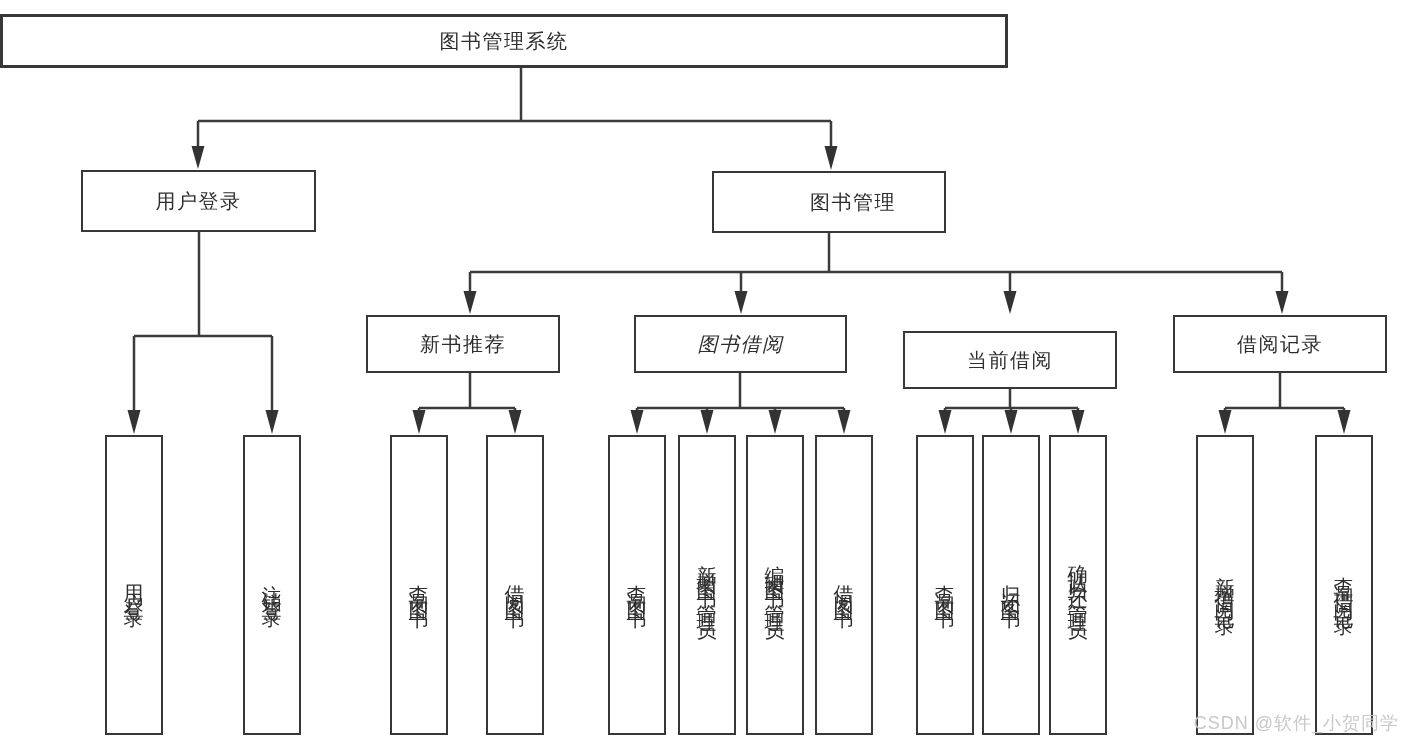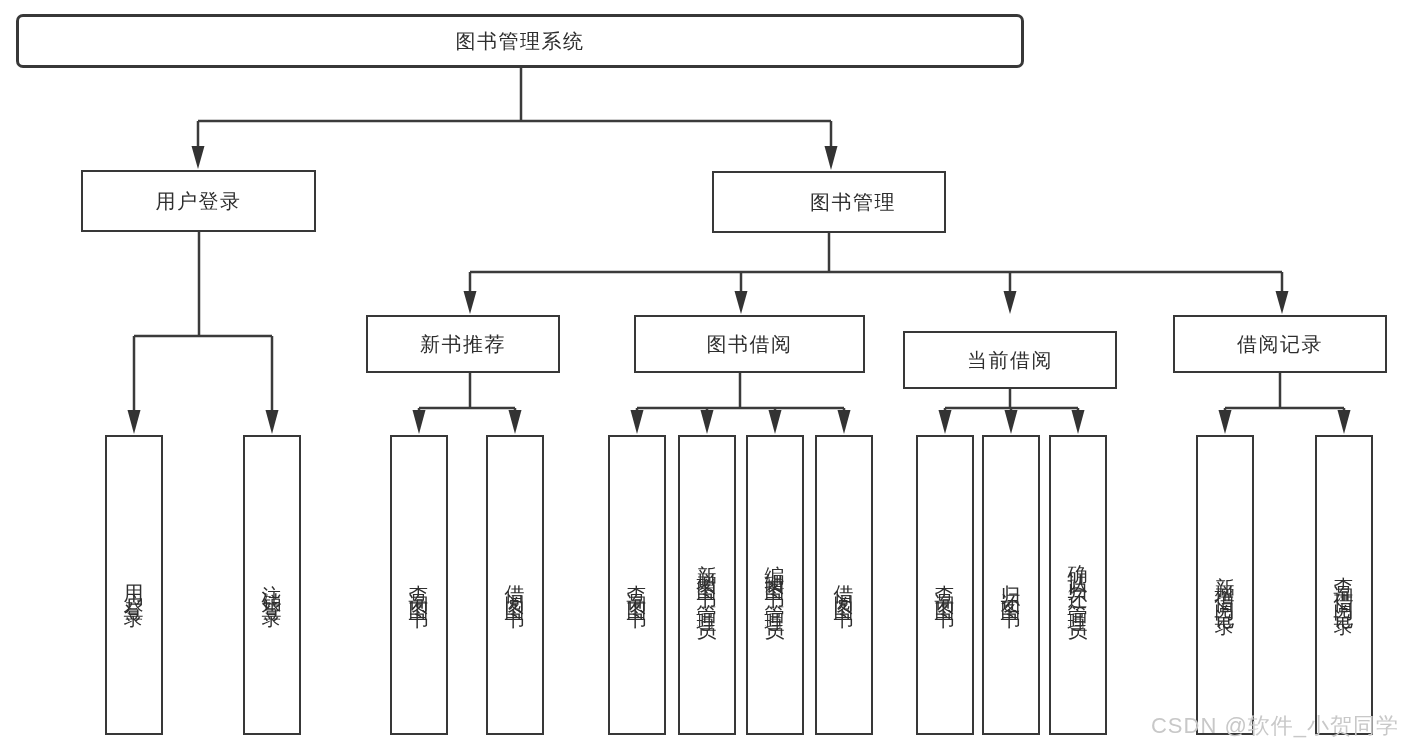--- a/index.html
+++ b/index.html
@@ -30,23 +30,22 @@
     border: 2.5px solid #383838;
     color: #2e2e2e;
     display: flex;
     align-items: center;
     justify-content: center;
     font-size: 20px;
     letter-spacing: 1.5px;
     white-space: nowrap;
   }
   .node.root {
-    left: 16px;  top: 14px;  width: 1008px; height: 54px;
+    left: 0;  top: 14px;  width: 1008px; height: 54px;
     border-width: 3px;
-    border-radius: 7px;
   }
   .node.l2 { height: 62px; }
   .node.l3 { height: 58px; top: 315px; }
   .leaf {
     position: absolute;
     box-sizing: border-box;
     background: #ffffff;
     border: 2.5px solid #383838;
     color: #2e2e2e;
     top: 435px;
@@ -62,21 +61,21 @@
     font-size: 20px;
     letter-spacing: 8px;
     color: #2e2e2e;
     line-height: 1;
     white-space: nowrap;
   }
   .watermark {
     position: absolute;
     right: 6px;
     top: 711px;
-    font-size: 22px;
+    font-size: 18px;
     color: #c8c8c8;
     letter-spacing: 1px;
     white-space: nowrap;
   }
 </style>
 </head>
 <body>
 
 <div class="canvas">
 
@@ -156,21 +155,21 @@
   <div class="node l2" style="left:81px; top:170px; width:235px;">
     <span>用户登录</span>
   </div>
   <div class="node l2" style="left:712px; top:171px; width:234px;padding-left:48px;">
     <span>图书管理</span>
   </div>
 
   <div class="node l3" style="left:366px; width:194px;">
     <span>新书推荐</span>
   </div>
-  <div class="node l3" style="left:634px; width:231px;">
+  <div class="node l3" style="left:634px; width:213px;font-style:italic;">
     <span>图书借阅</span>
   </div>
   <div class="node l3" style="left:903px; width:214px;margin-top:16px;">
     <span>当前借阅</span>
   </div>
   <div class="node l3" style="left:1173px; width:214px;">
     <span>借阅记录</span>
   </div>
 
   <div class="leaf" style="left:105px;">

